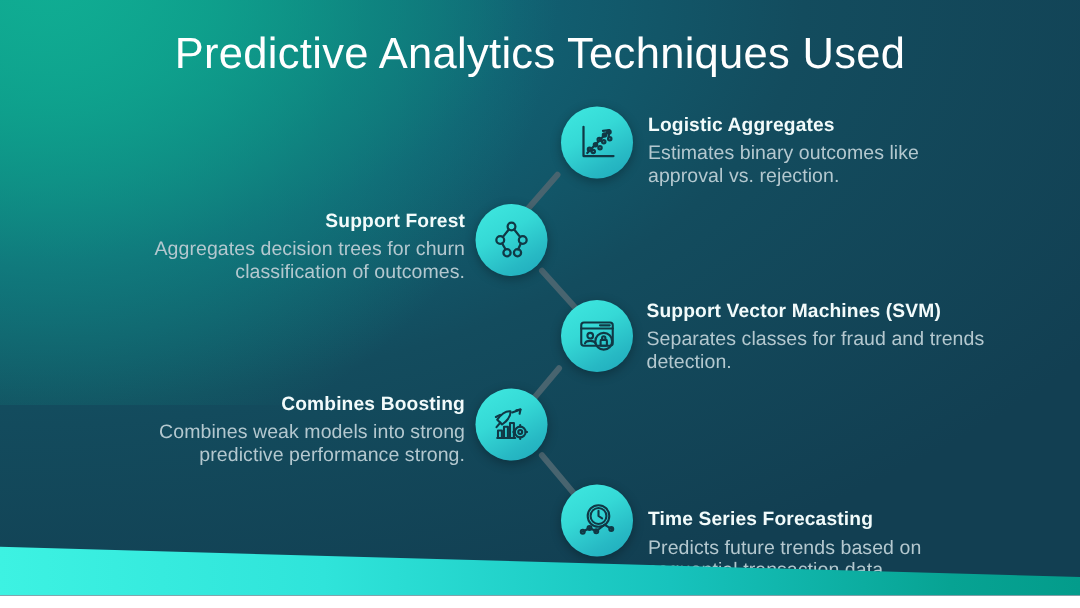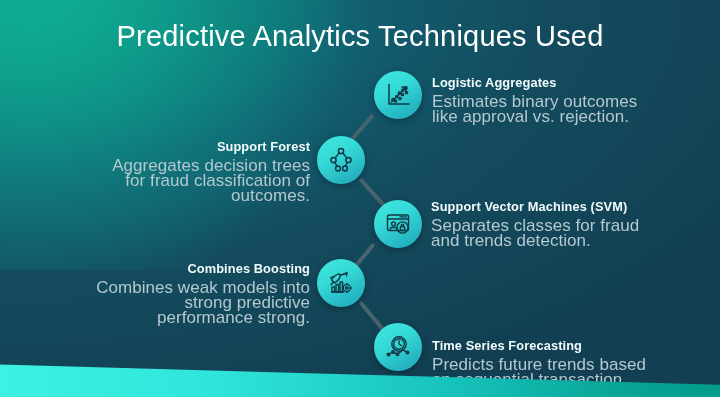--- a/index.html
+++ b/index.html
@@ -46,21 +46,21 @@
   .node svg * { stroke:#103845; }
   
   .block { position:absolute; width:215px; }
   .block.right { text-align:left; }
   .block.left  { text-align:right; }
   .b-title {
     color:#f2fbfb; font-size:12.8px; font-weight:700; line-height:16px;
     letter-spacing:0.1px; margin-bottom:3px;
   }
   .b-desc {
-    color:#b4c8cf; font-size:17px; font-weight:400; line-height:15px;
+    color:#b4c8cf; font-size:13px; font-weight:400; line-height:15px;
     letter-spacing:0.05px;
   }
 </style>
 </head>
 <body>
 
 <div id="slide">
 
   <div id="bg-glow"></div>
 
@@ -158,21 +158,21 @@
     </div>
   </div>
 
   <div class="block right" style="left:432px; top:75px;">
     <div class="b-title">Logistic Aggregates</div>
     <div class="b-desc">Estimates binary outcomes like approval vs. rejection.</div>
   </div>
 
   <div class="block left" style="left:95px; top:139px;">
     <div class="b-title">Support Forest</div>
-    <div class="b-desc">Aggregates decision trees for fraud classification of outcomes.</div>
+    <div class="b-desc">Aggregates decision trees for churn classification of outcomes.</div>
   </div>
 
   <div class="block right" style="left:431px; top:199px; width:228px;">
     <div class="b-title">Support Vector Machines (SVM)</div>
     <div class="b-desc">Separates classes for fraud and trends detection.</div>
   </div>
 
   <div class="block left" style="left:95px; top:261px;">
     <div class="b-title">Combines Boosting</div>
     <div class="b-desc">Combines weak models into strong predictive performance strong.</div>

